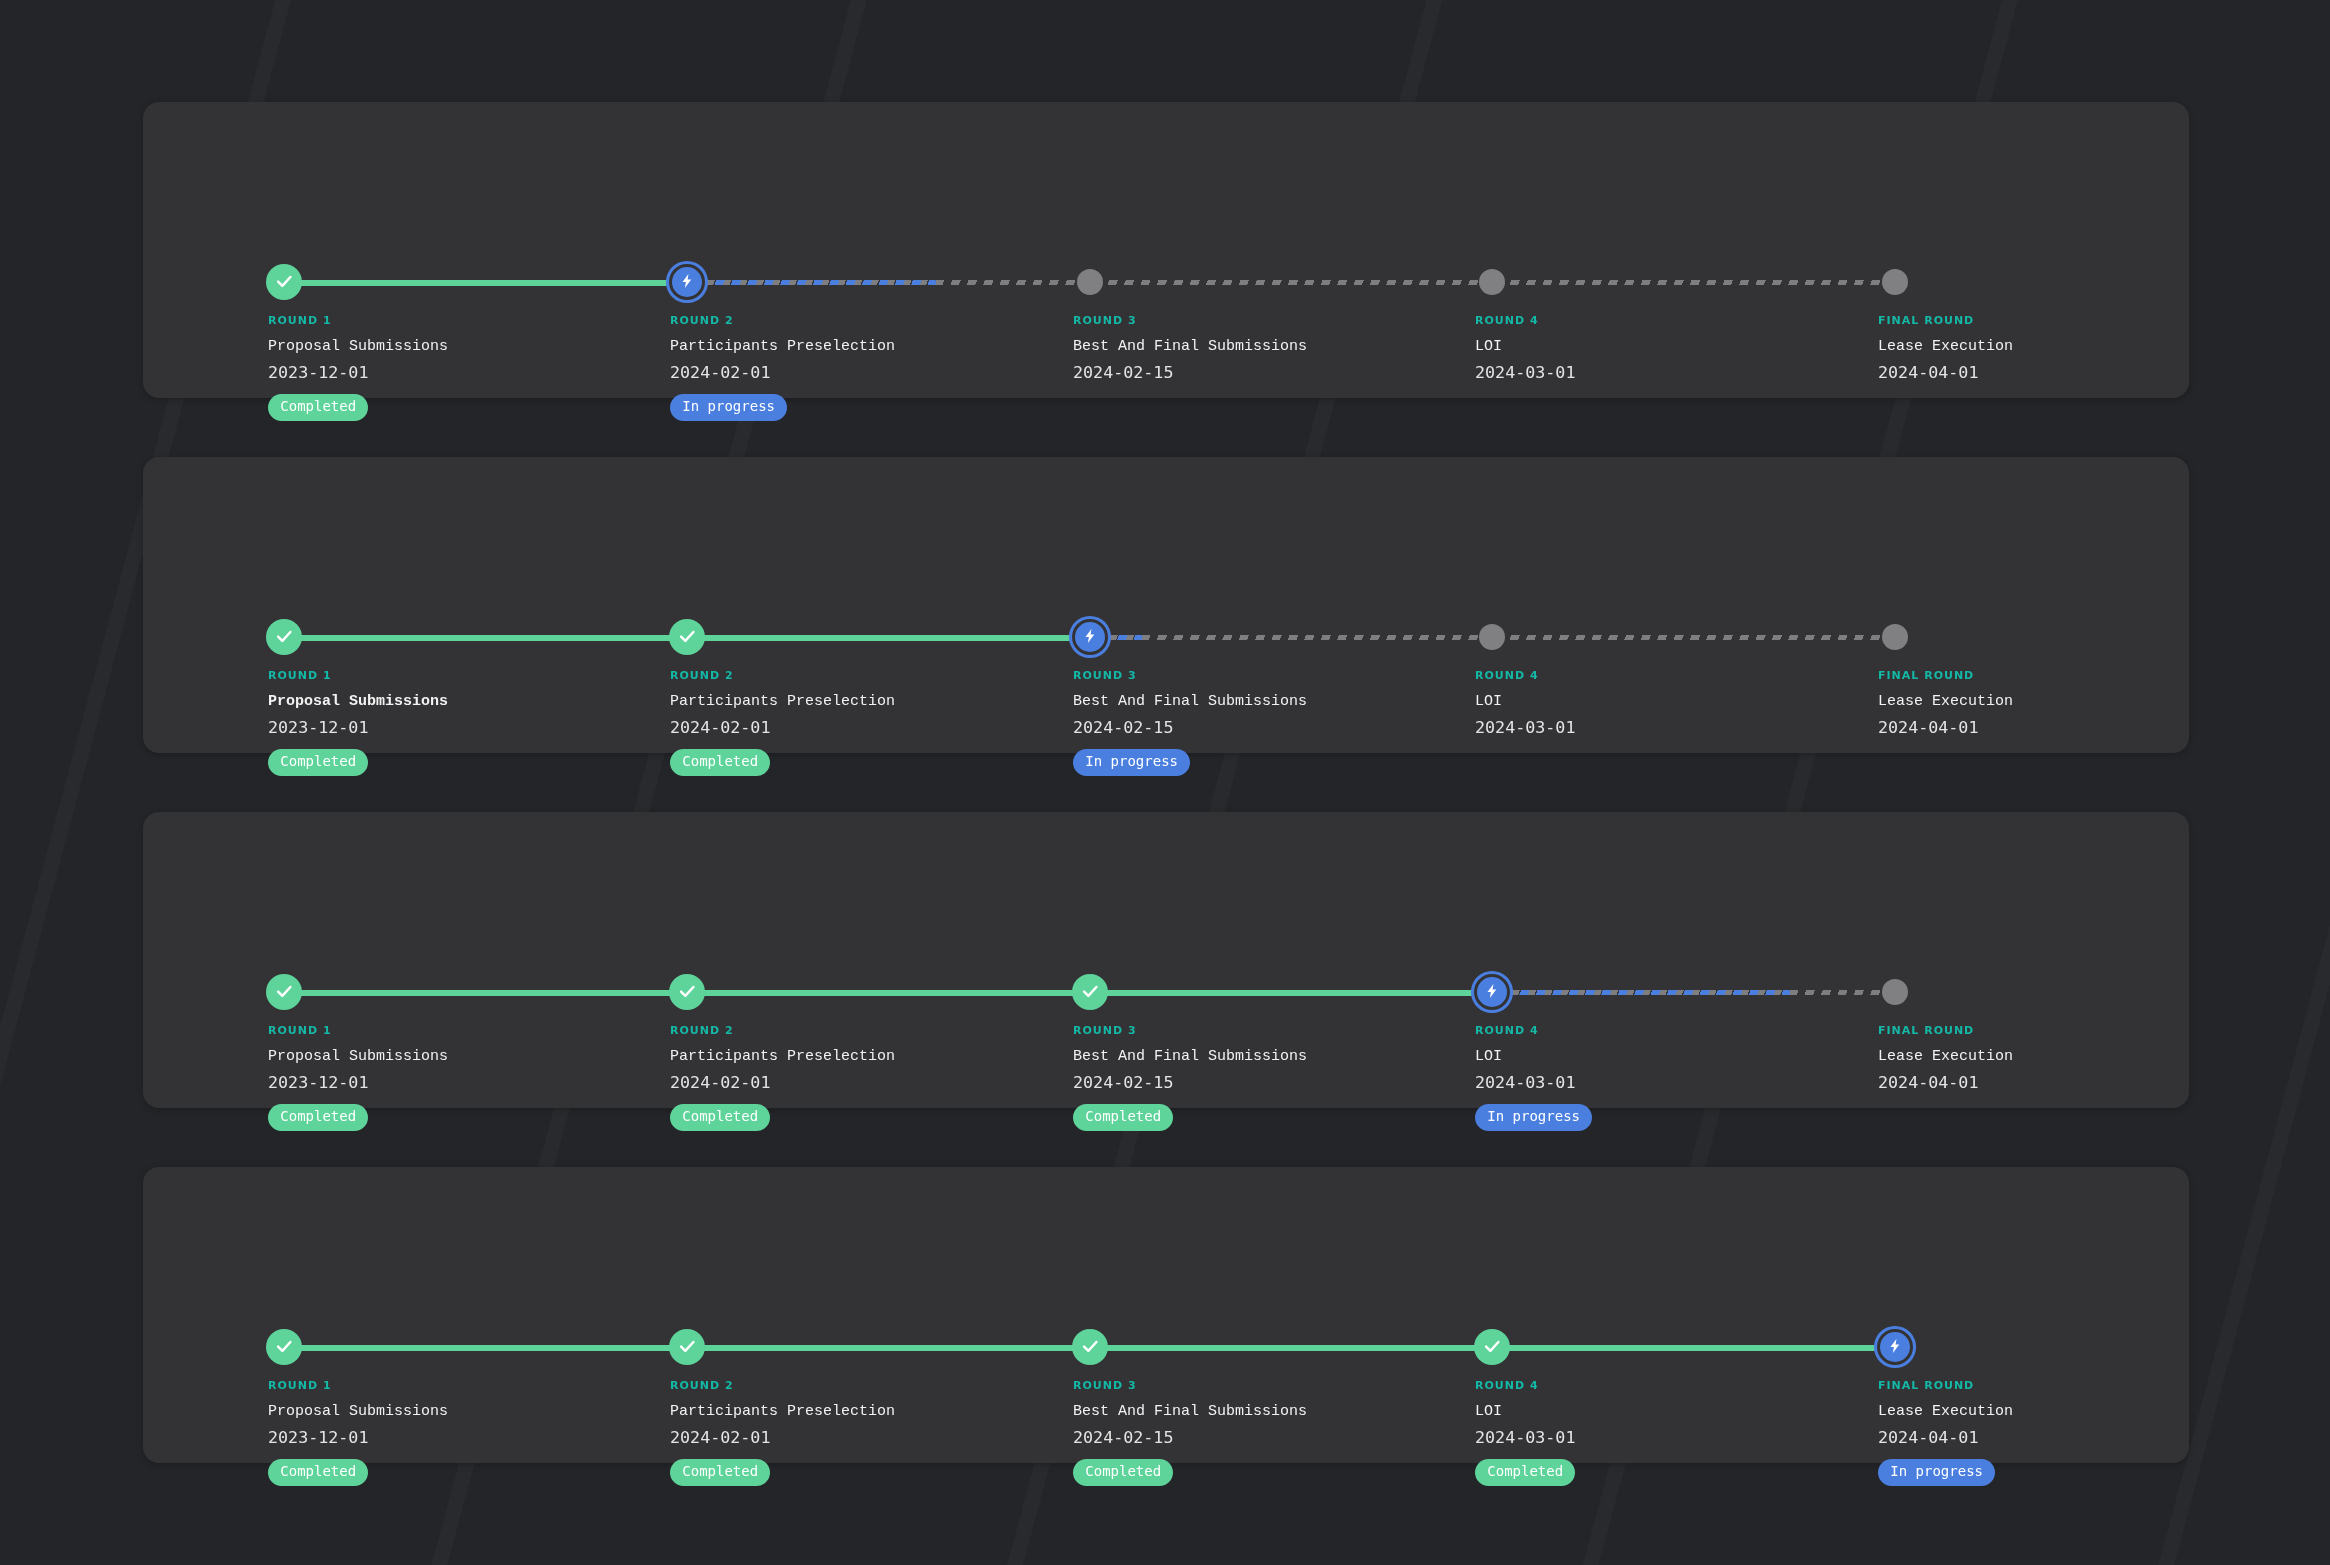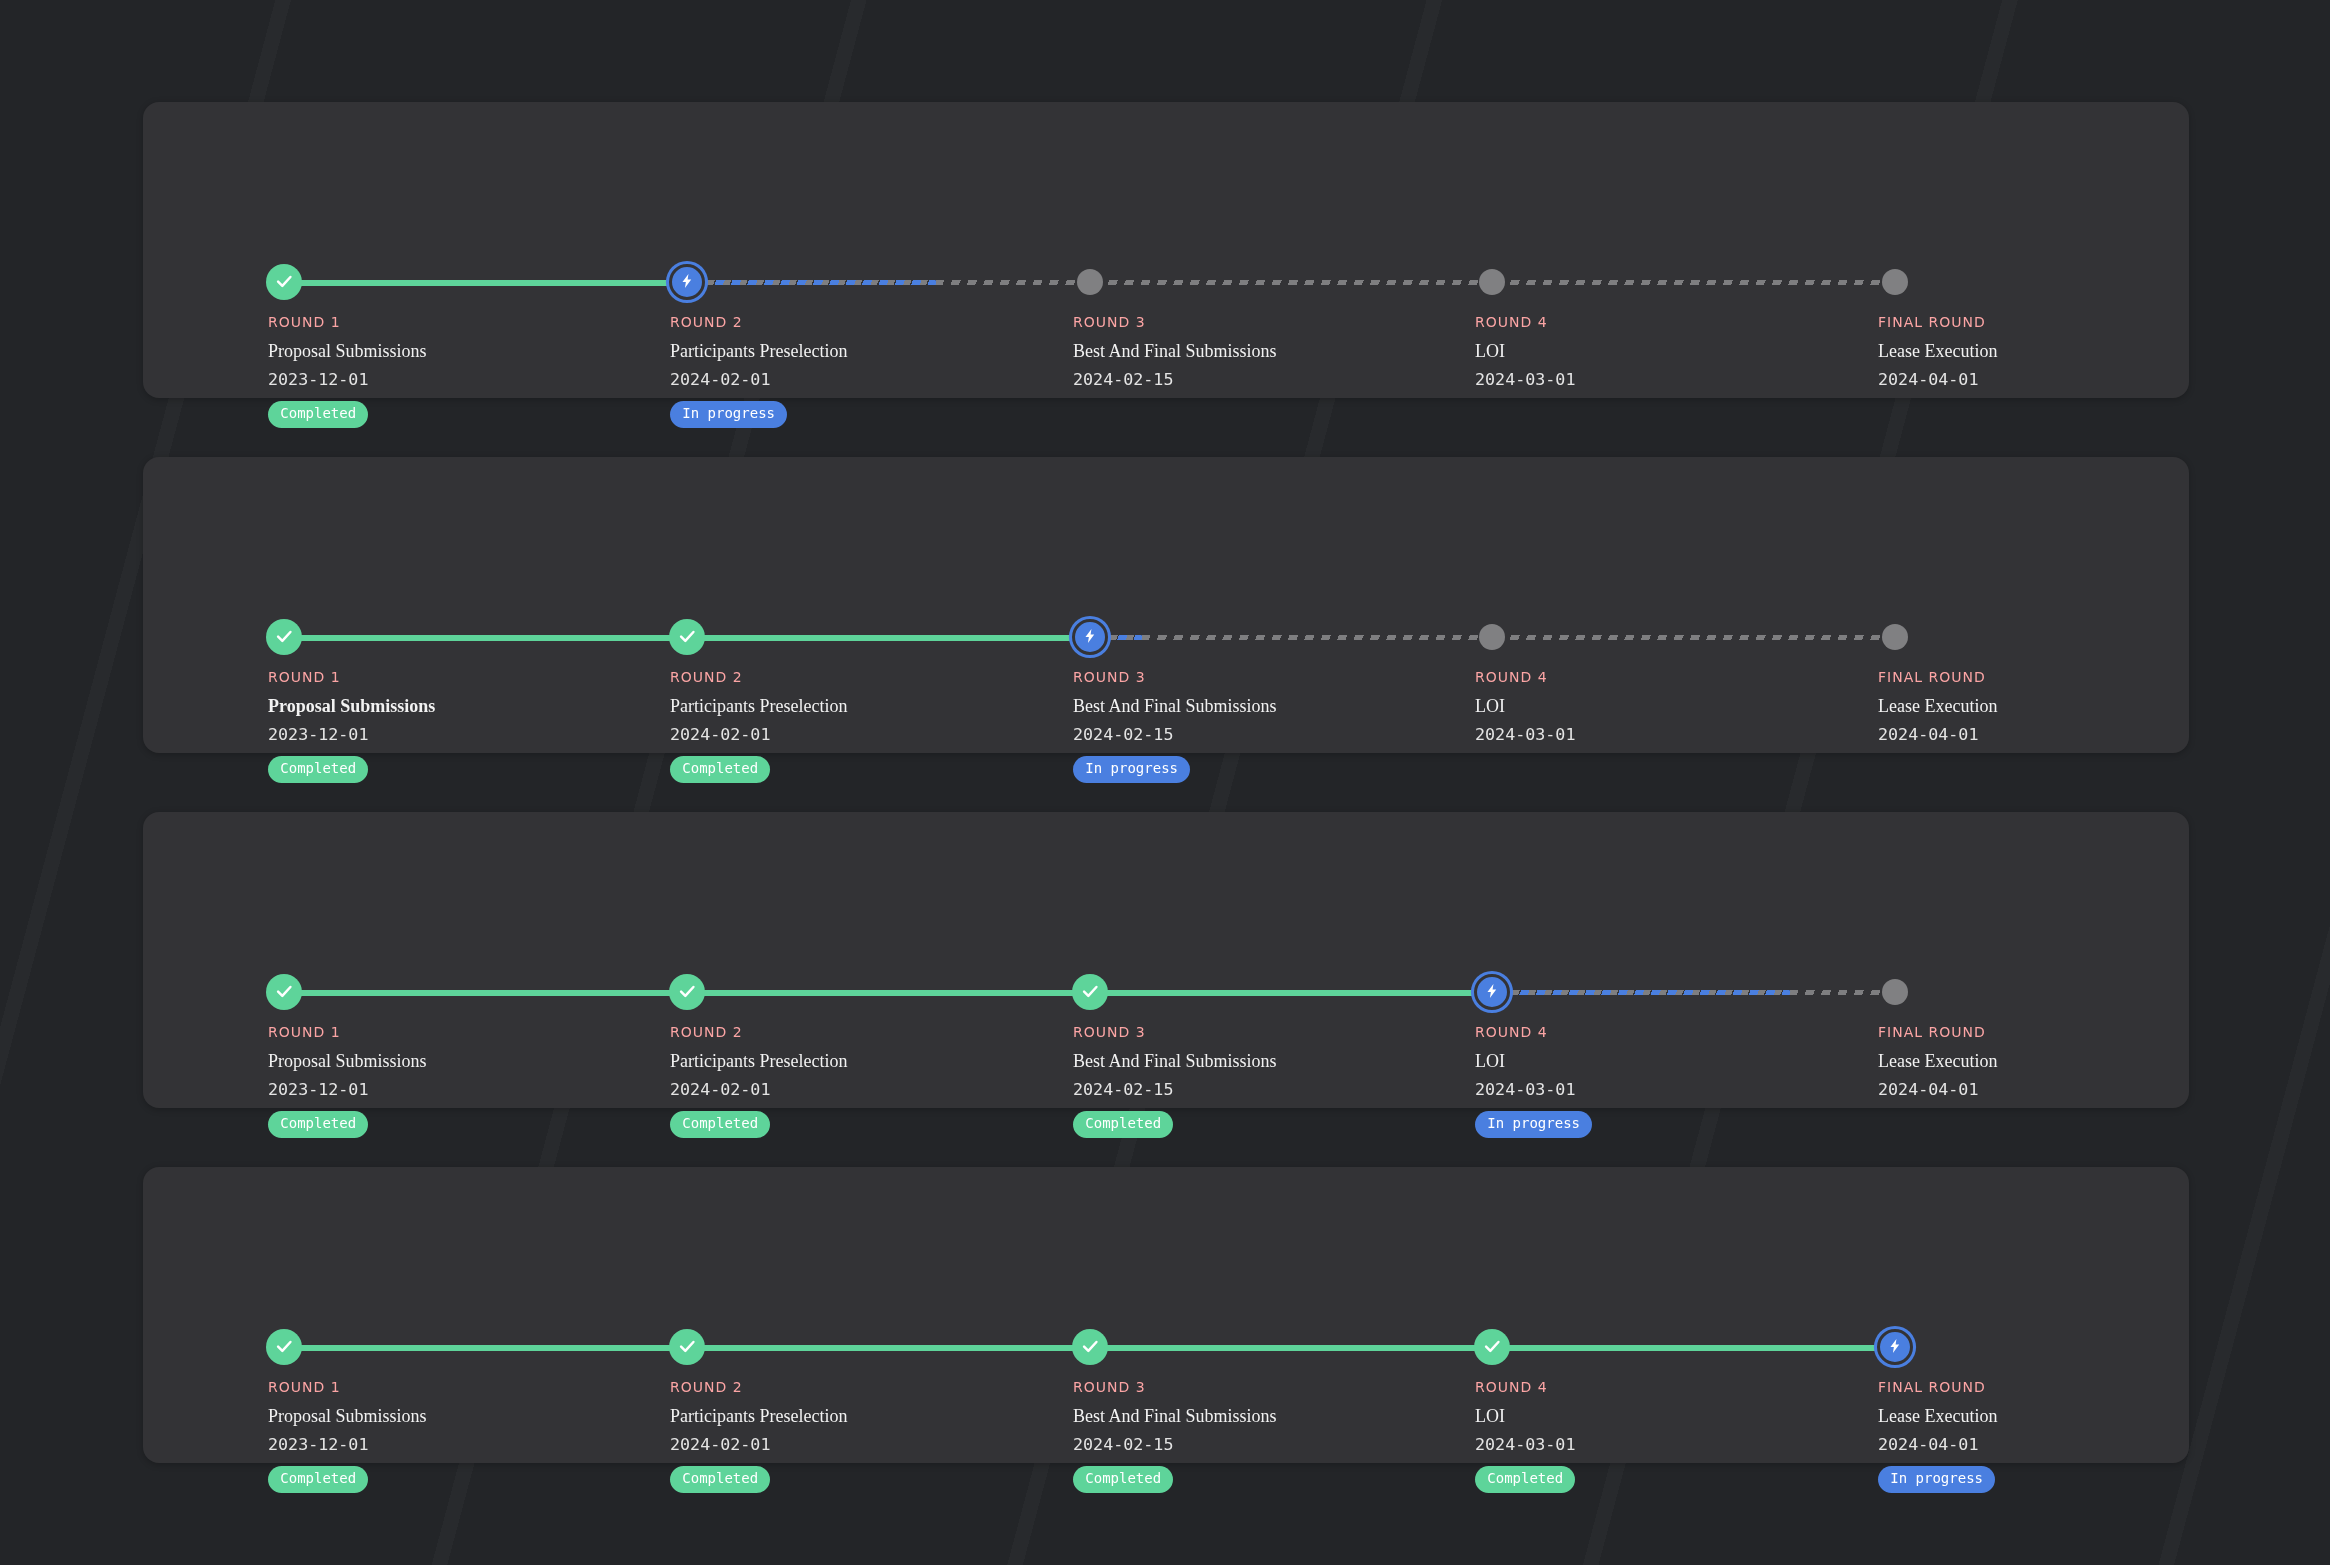--- a/index.html
+++ b/index.html
@@ -111,30 +111,30 @@
   }
 
   
   .step-label {
     position: absolute;
     top: 213px;
     width: 377px;
   }
   .round {
     font-family: "DejaVu Sans", sans-serif;
-    font-weight: 400;
-    font-size: 14px;
+    font-weight: 700;
+    font-size: 11px;
     letter-spacing: 1px;
-    color: #fca5a5;
+    color: #14b8a6;
     line-height: 1.1;
     margin-bottom: 10.5px;
   }
   .title {
-    font-family: Liberation Serif, serif;
-    font-size: 18px;
+    font-family: Liberation Mono, monospace;
+    font-size: 15px;
     color: #f2f2f2;
     line-height: 1.15;
     margin-bottom: 8.6px;
     white-space: nowrap;
   }
   .title.bold { font-weight: 700; }
   .date {
     font-family: "DejaVu Sans Mono", monospace;
     font-size: 16.7px;
     color: #e4e4e4;

